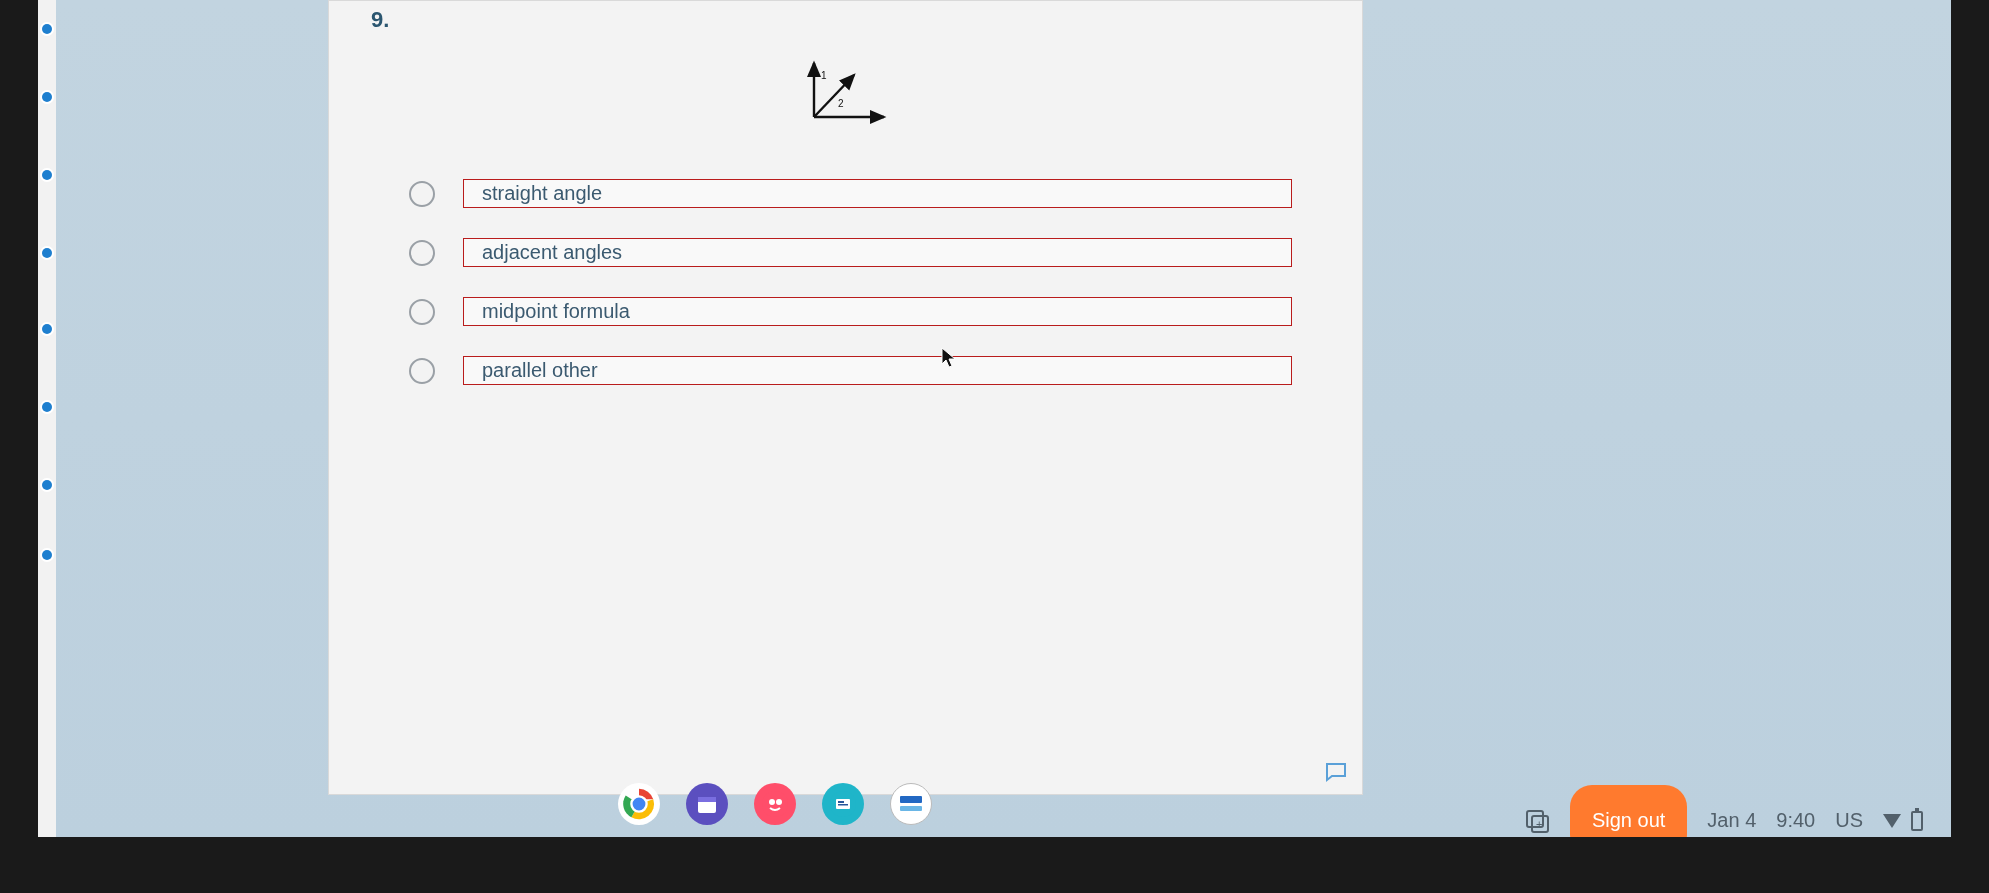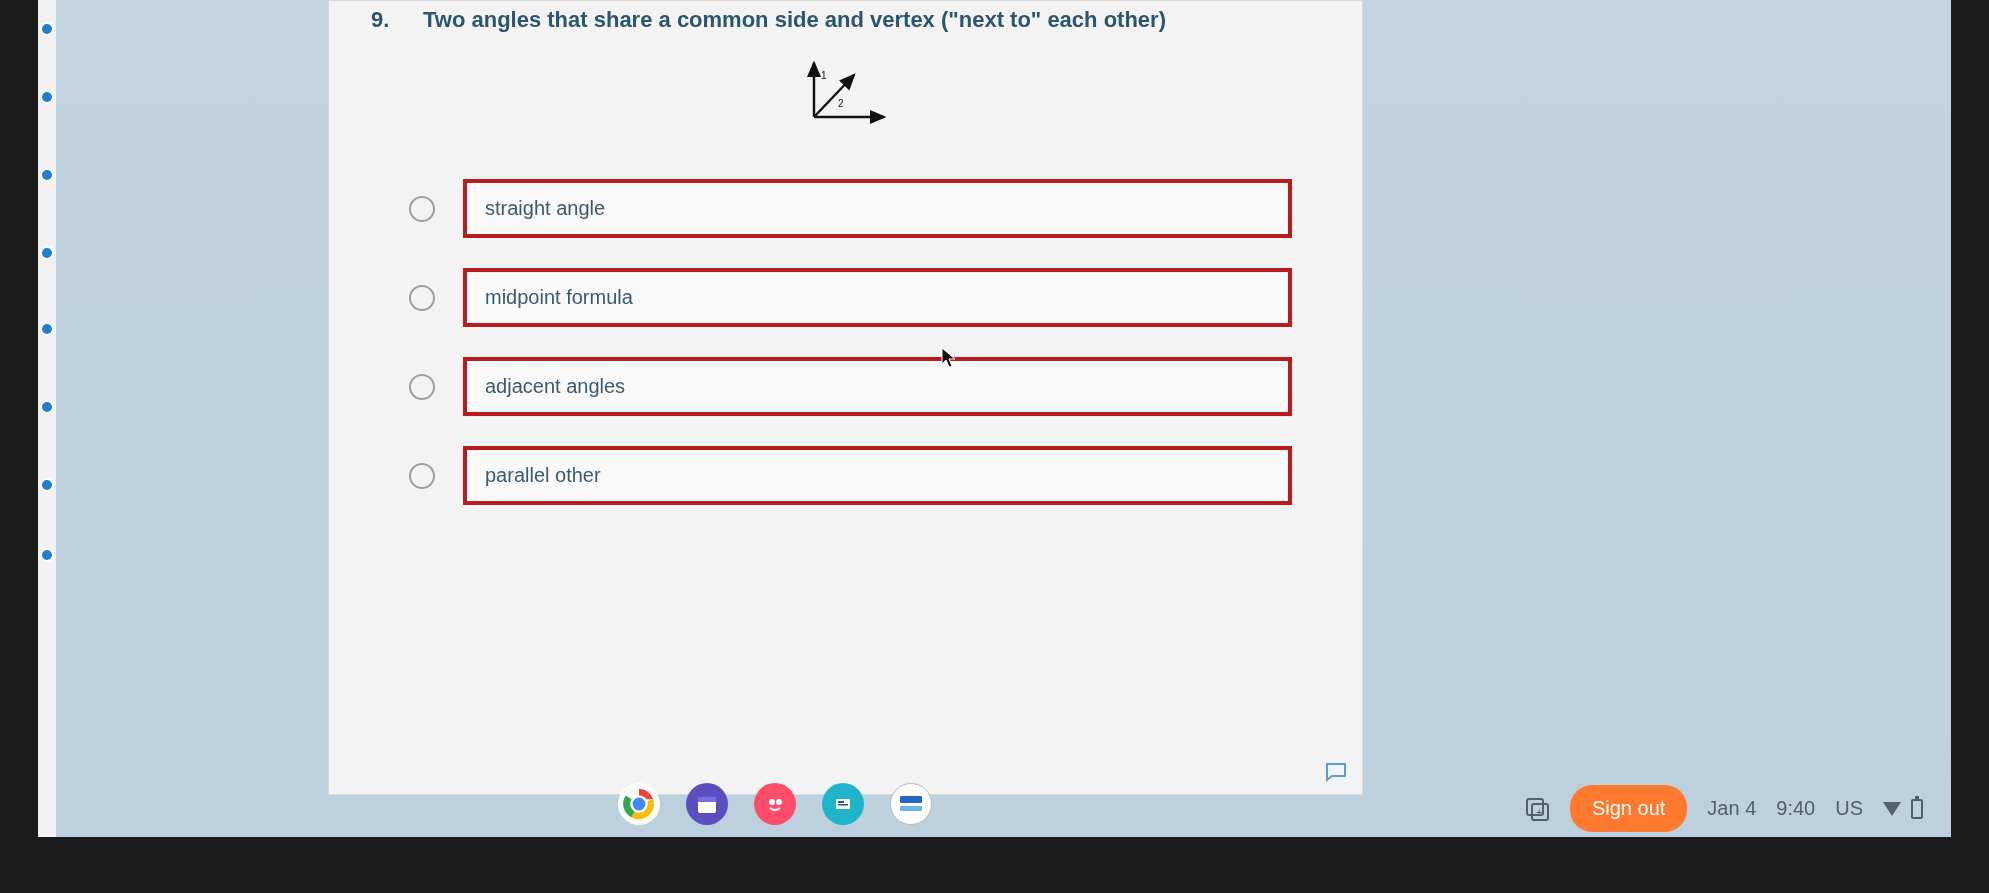--- a/index.html
+++ b/index.html
@@ -78,23 +78,23 @@
   }
   .radio {
     width: 26px; height: 26px;
     border: 2.5px solid #9aa0a6;
     border-radius: 50%;
     flex-shrink: 0;
     background: #f3f3f3;
   }
   .option-box {
     flex: 1;
-    border: 4px solid #b91c1c;
+    border: 1px solid #b91c1c;
     background: #f9f9f9;
-    padding: 14px 18px;
+    padding: 2px 18px;
     color: #3b5a70;
     font-size: 20px;
   }
 
   .comment-bubble {
     position: absolute;
     right: 14px; bottom: 10px;
     width: 24px; height: 24px;
   }
   .comment-bubble svg { width: 24px; height: 24px; }
@@ -134,21 +134,21 @@
   .shelf-right {
     position: absolute;
     right: 28px; top: 12px;
     display: flex; align-items: center; gap: 20px;
     color: #52606b;
     font-size: 20px;
   }
   .signout {
     background: #ff7a2e;
     color: #fff;
-    padding: 12px 22px;
+    padding: 24px 22px;
     border-radius: 22px;
     font-size: 20px;
   }
   .tabs-icon { width: 26px; height: 26px; }
   .status-icons { display:flex; gap:10px; align-items:center; }
   .tri { width:0; height:0; border-left:9px solid transparent; border-right:9px solid transparent; border-top:14px solid #52606b; }
   .batt { width:12px; height:20px; border:2px solid #52606b; border-radius:2px; position:relative; }
   .batt::before { content:""; position:absolute; top:-5px; left:2px; width:4px; height:3px; background:#52606b; }
 
   
@@ -184,21 +184,20 @@
           <div class="dot"></div>
         </div>
       <div class="dot-wrap" style="top:548px">
           <div class="dot"></div>
         </div>
     </div>
 
     <div class="card">
       <div class="qhead">
         <span class="qnum">9.</span>
-        <span>Two angles that share a common side and vertex ("next to" each other)</span>
       </div>
 
       <div class="diagram">
         <svg viewBox="0 0 100 80">
 
           <defs>
             <marker id="ah" markerWidth="8" markerHeight="8" refX="6" refY="3" orient="auto">
               <path d="M0,0 L7,3 L0,6 Z" fill="#111"></path>
             </marker>
           </defs>
@@ -210,25 +209,25 @@
         </svg>
       </div>
 
       <div class="options">
         <div class="option">
           <div class="radio"></div>
           <div class="option-box">straight angle</div>
         </div>
         <div class="option">
           <div class="radio"></div>
-          <div class="option-box">midpoint formula</div>
+          <div class="option-box">adjacent angles</div>
         </div>
         <div class="option">
           <div class="radio"></div>
-          <div class="option-box">adjacent angles</div>
+          <div class="option-box">midpoint formula</div>
         </div>
         <div class="option">
           <div class="radio"></div>
           <div class="option-box">parallel other</div>
         </div>
       </div>
 
       <div class="comment-bubble">
         <svg viewBox="0 0 24 24">
             <path fill="none" stroke="#5aa0d8" stroke-width="2" d="M3 4h18v12H8l-5 4V4z"></path>

